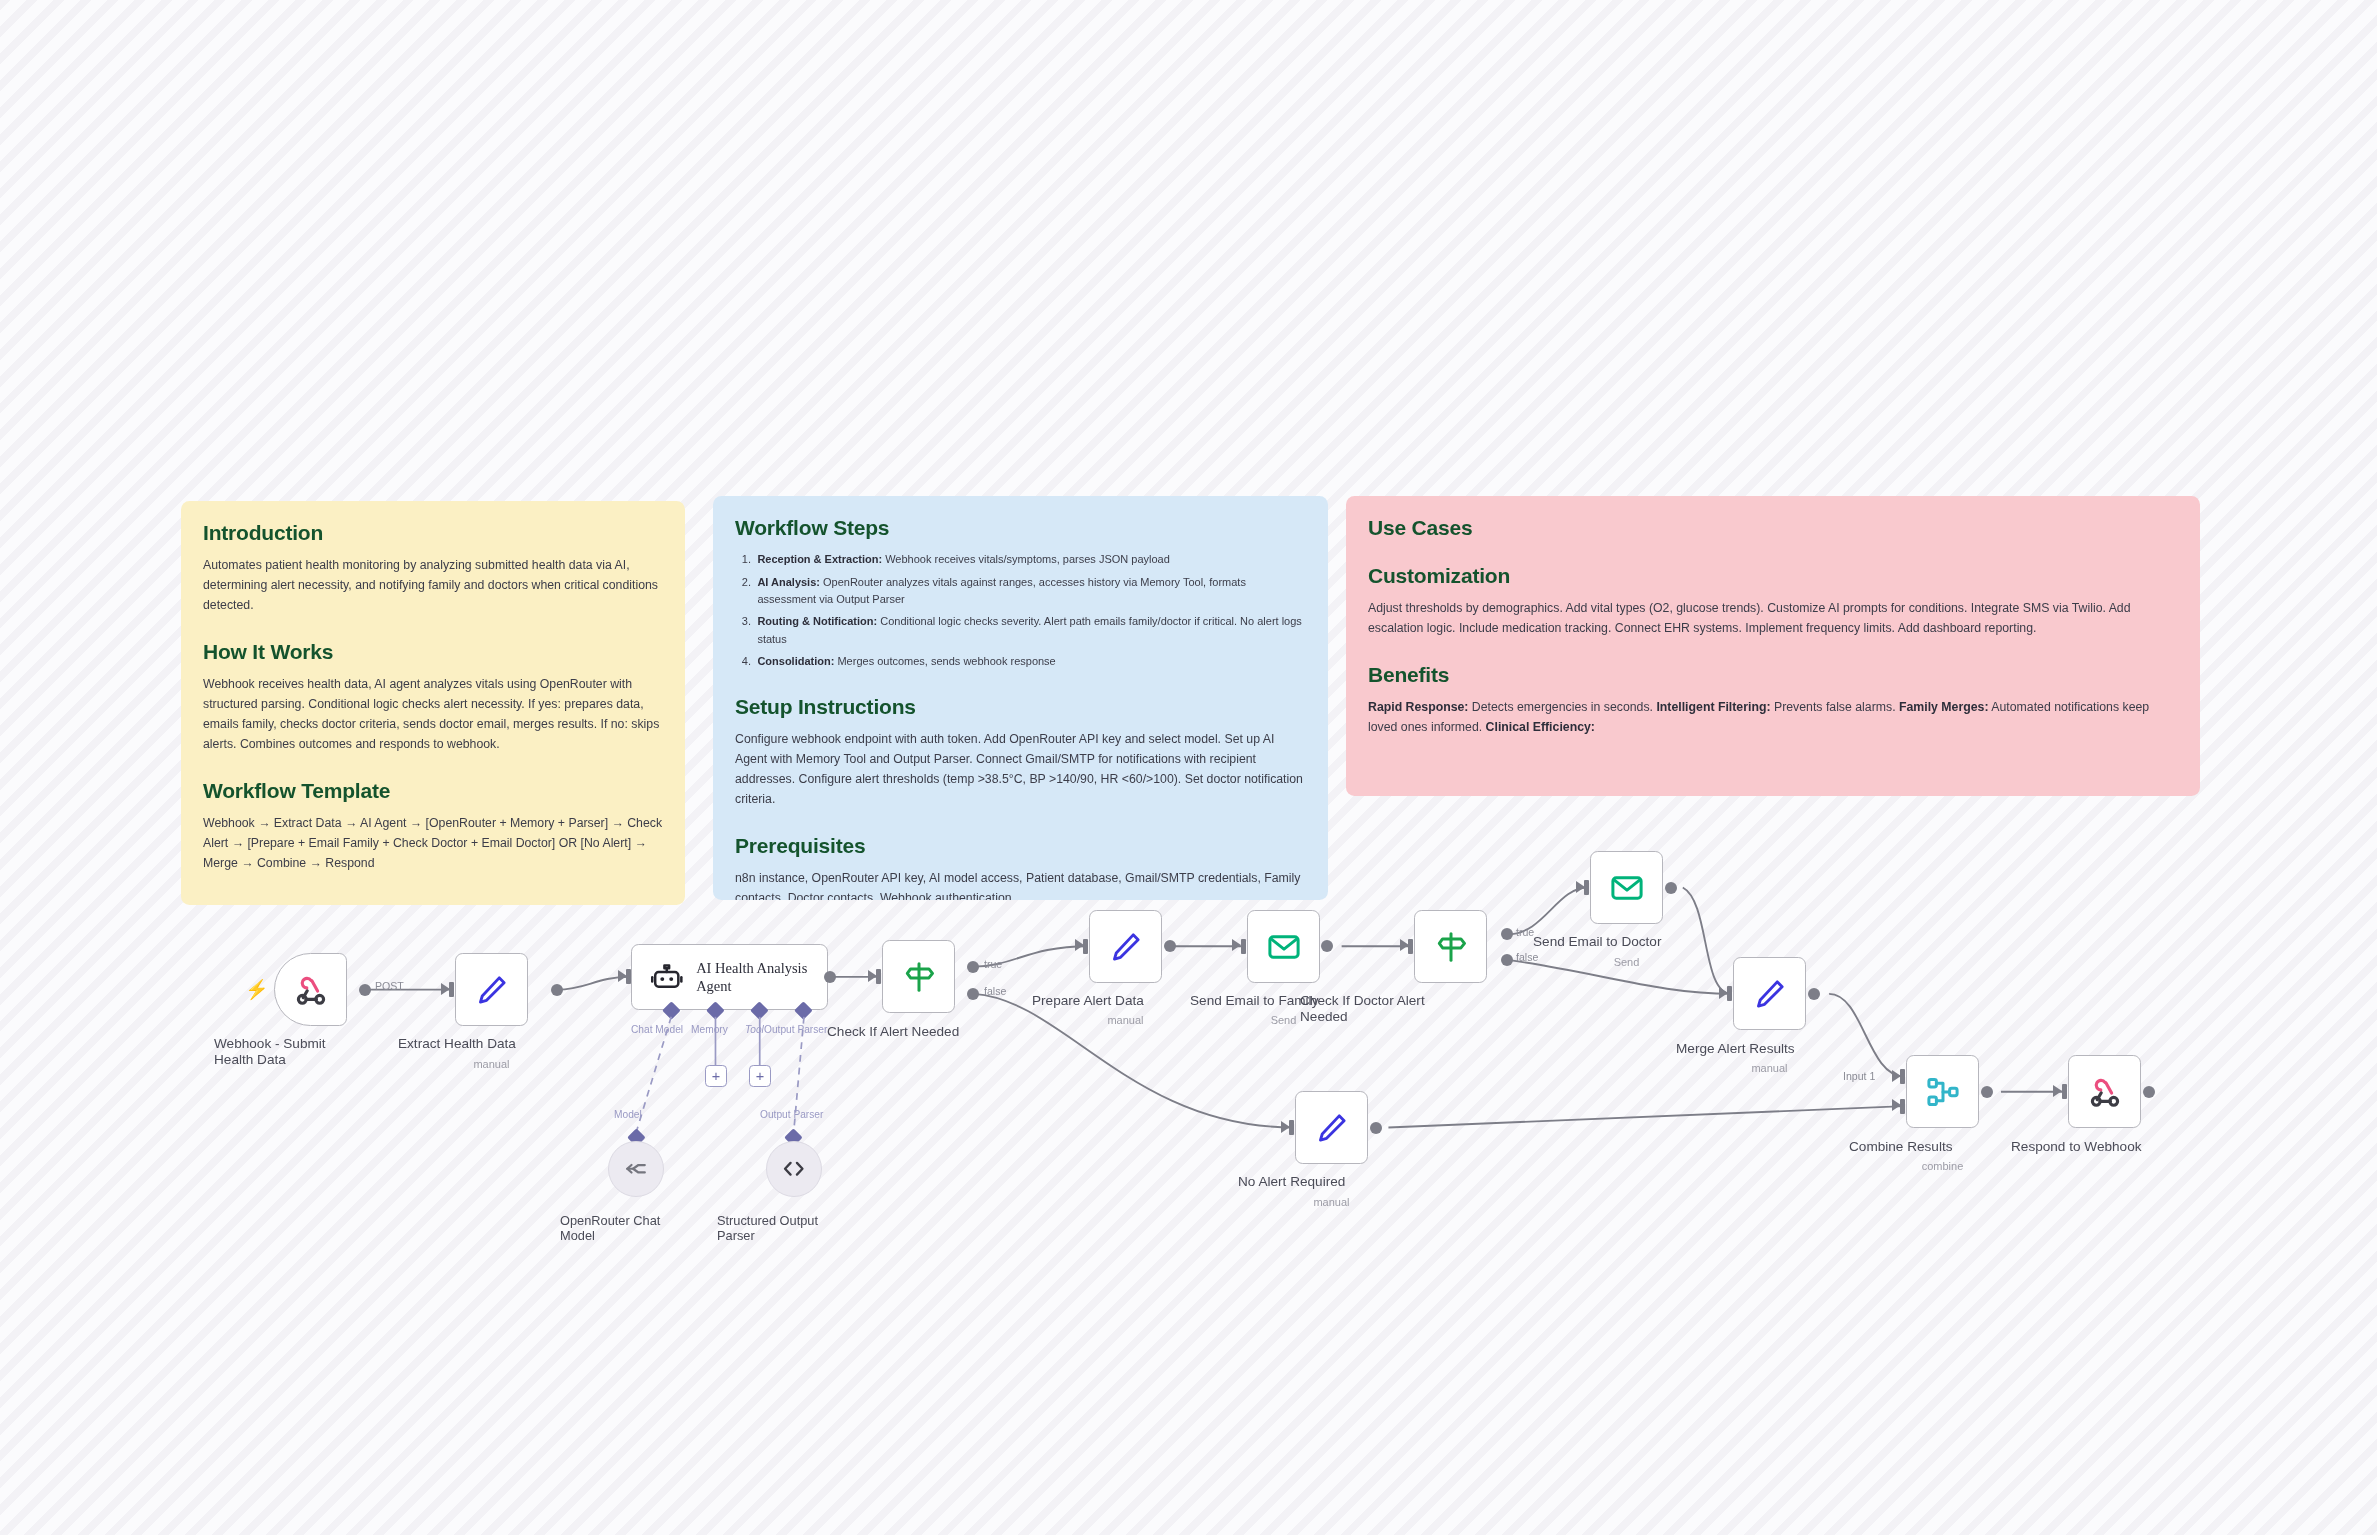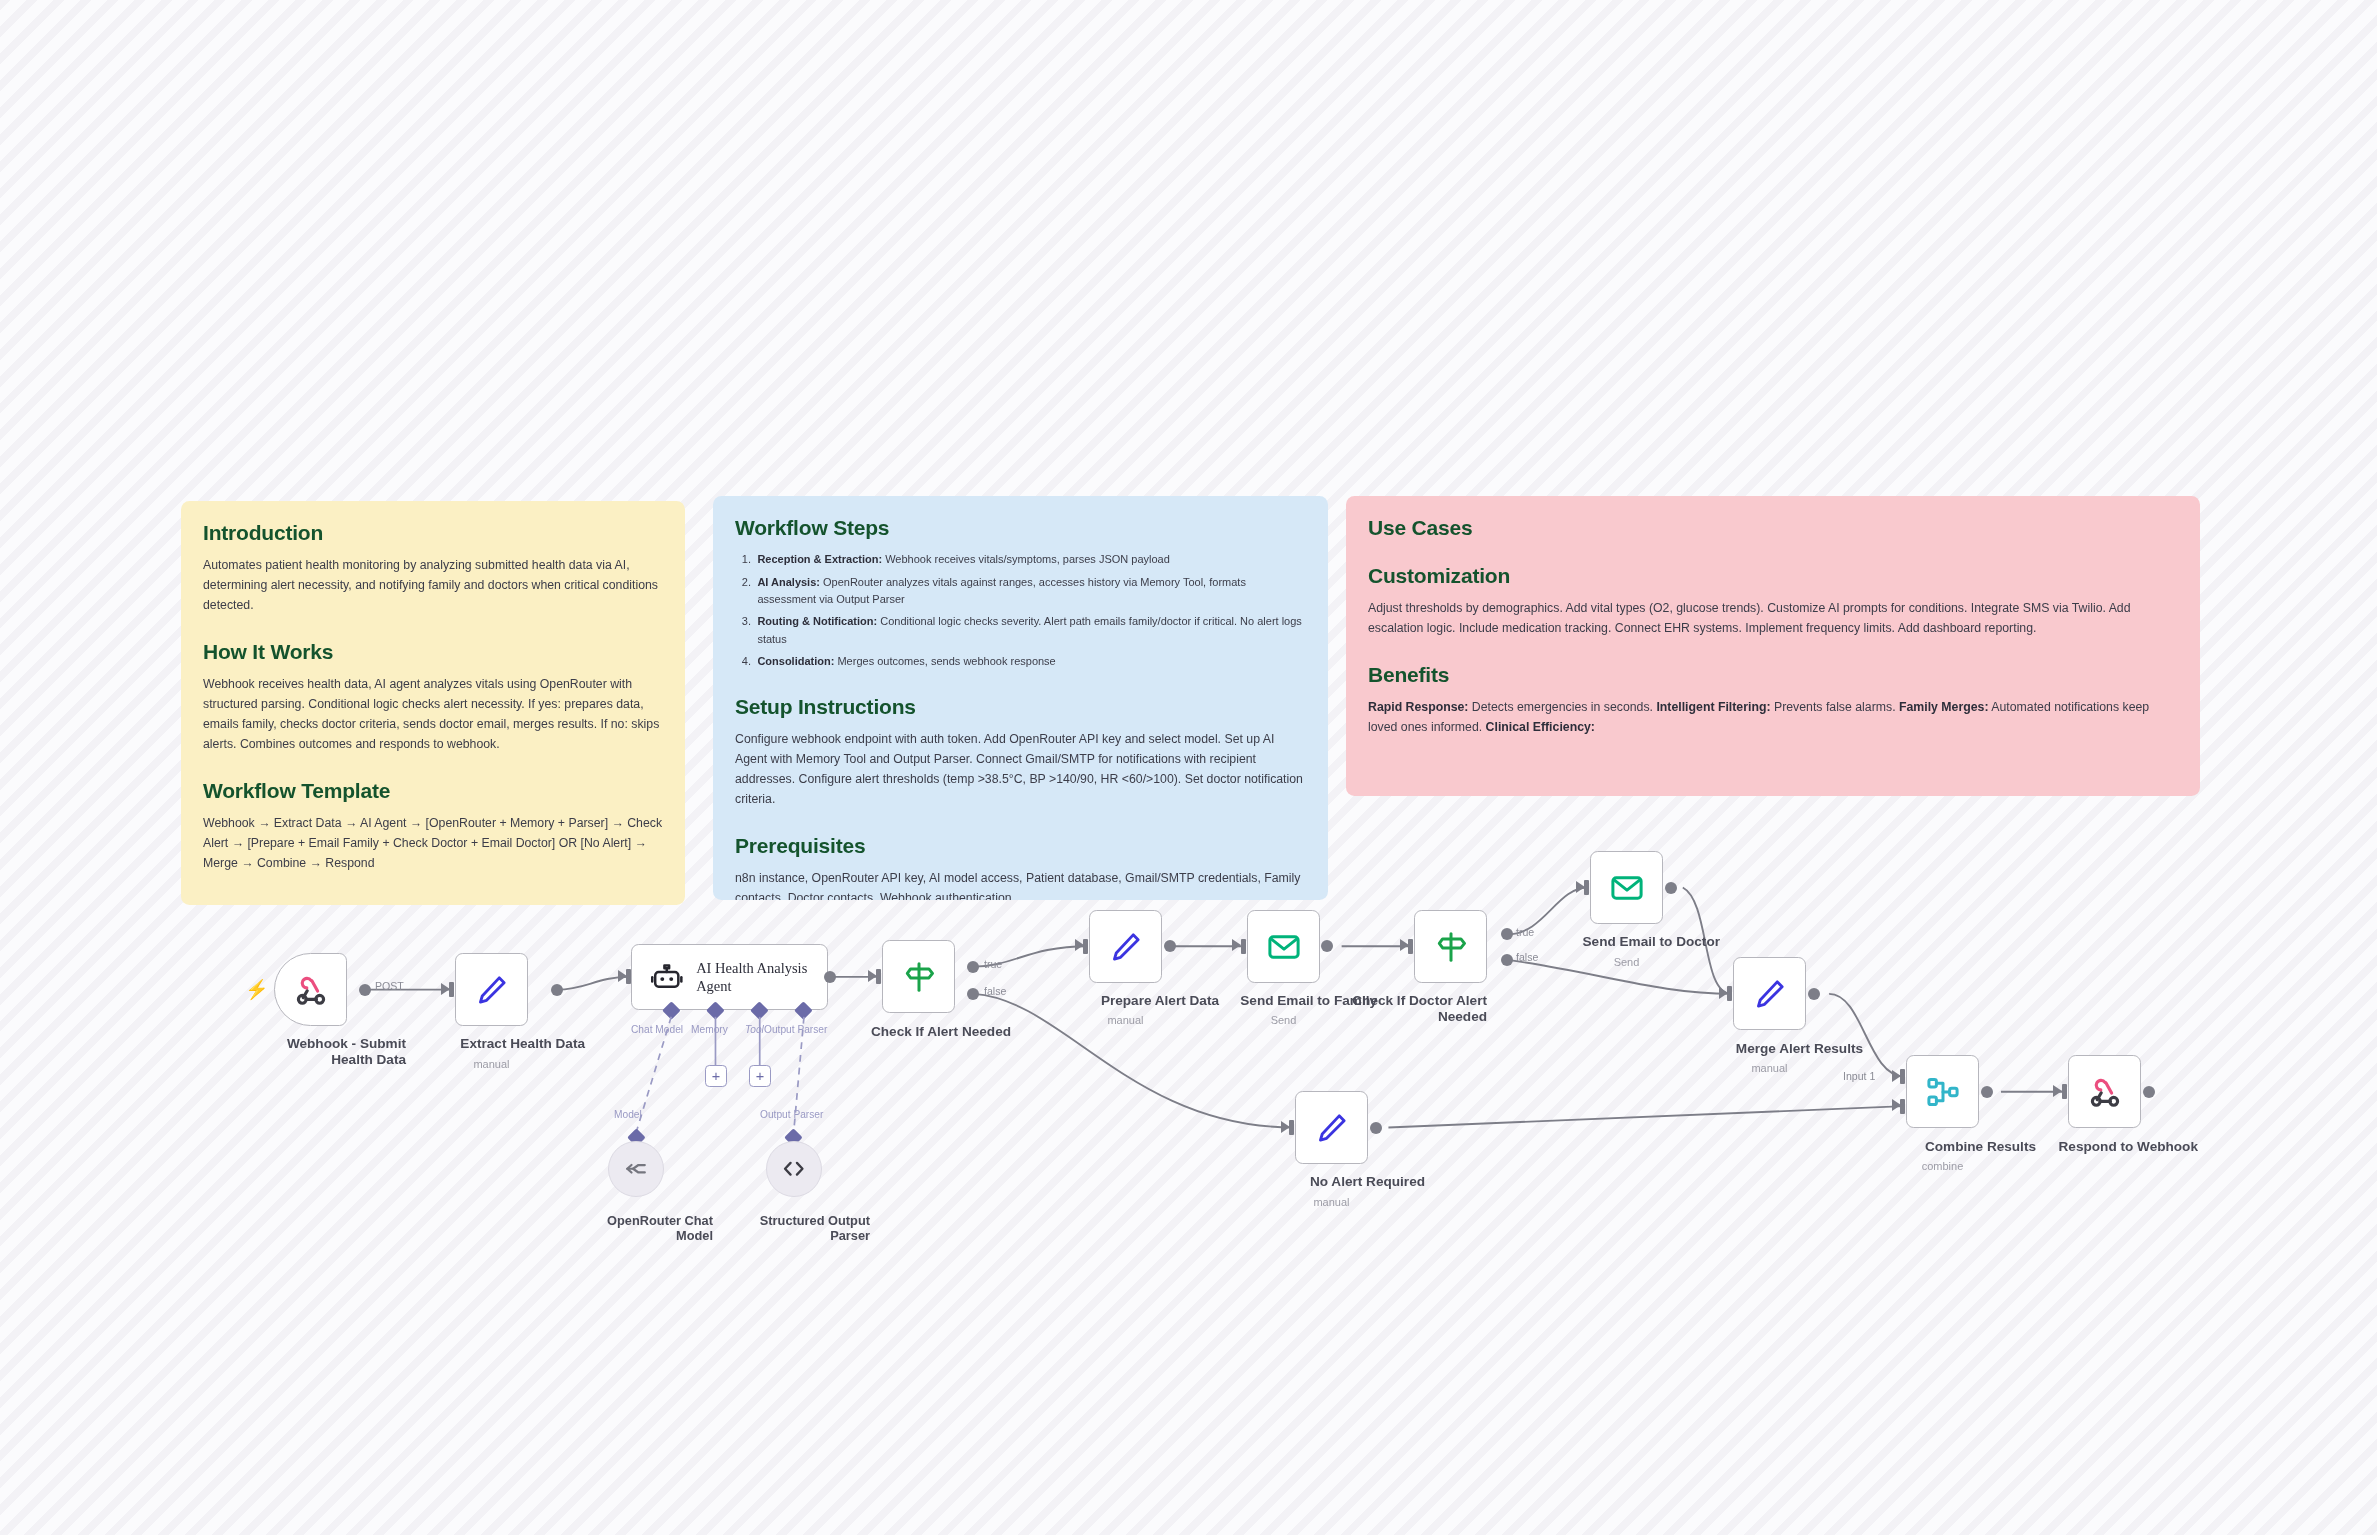--- a/index.html
+++ b/index.html
@@ -95,23 +95,23 @@
   .node .agent-title {
     font-size: 14.5px;
     line-height: 1.25;
     color: #2d2e3a;
     font-weight: normal;
   }
 
   
   .cap {
     position: absolute;
-    text-align: right;
+    text-align: left;
     font-size: 13.6px;
-    font-weight: bold;
+    font-weight: normal;
     color: #4a4b57;
     line-height: 1.2;
     white-space: pre-line;
   }
   .sub {
     position: absolute;
     text-align: center;
     font-size: 11px;
     color: #9c9ca6;
   }

